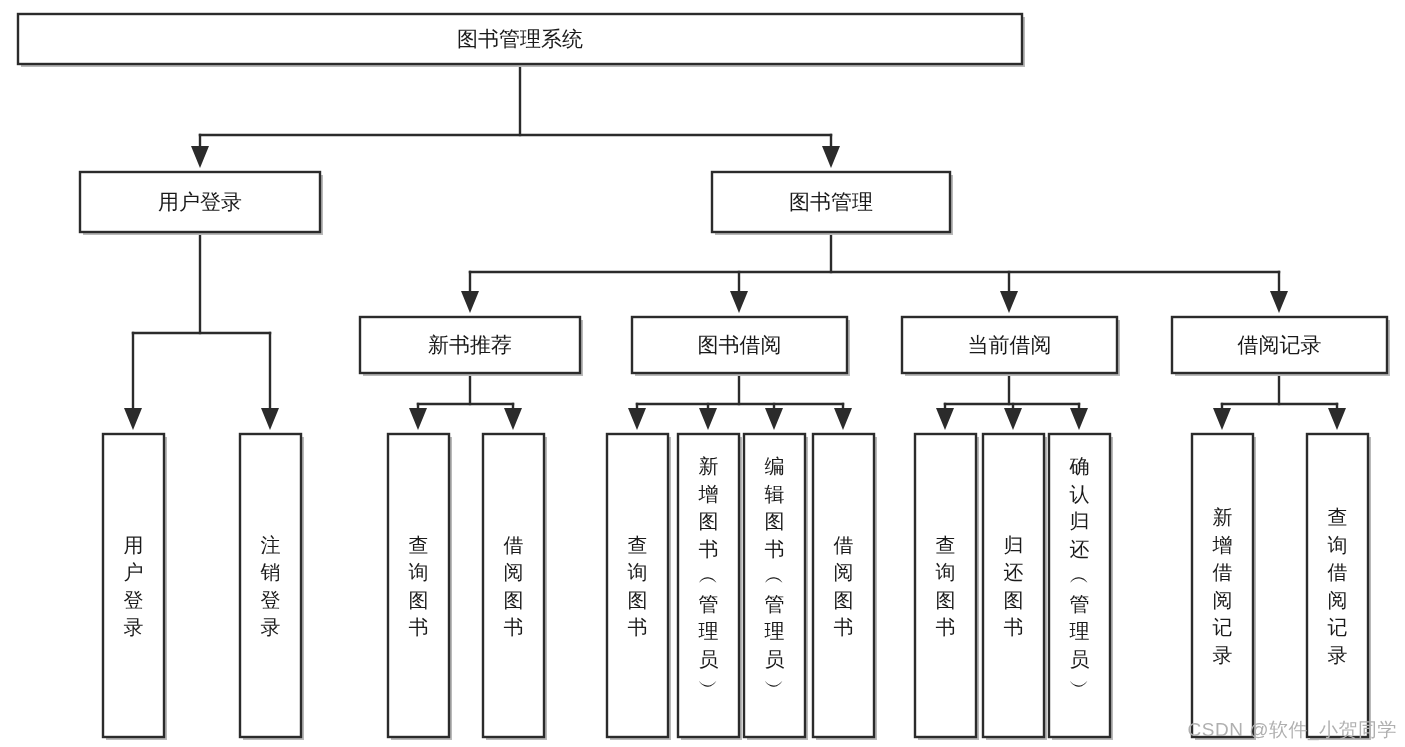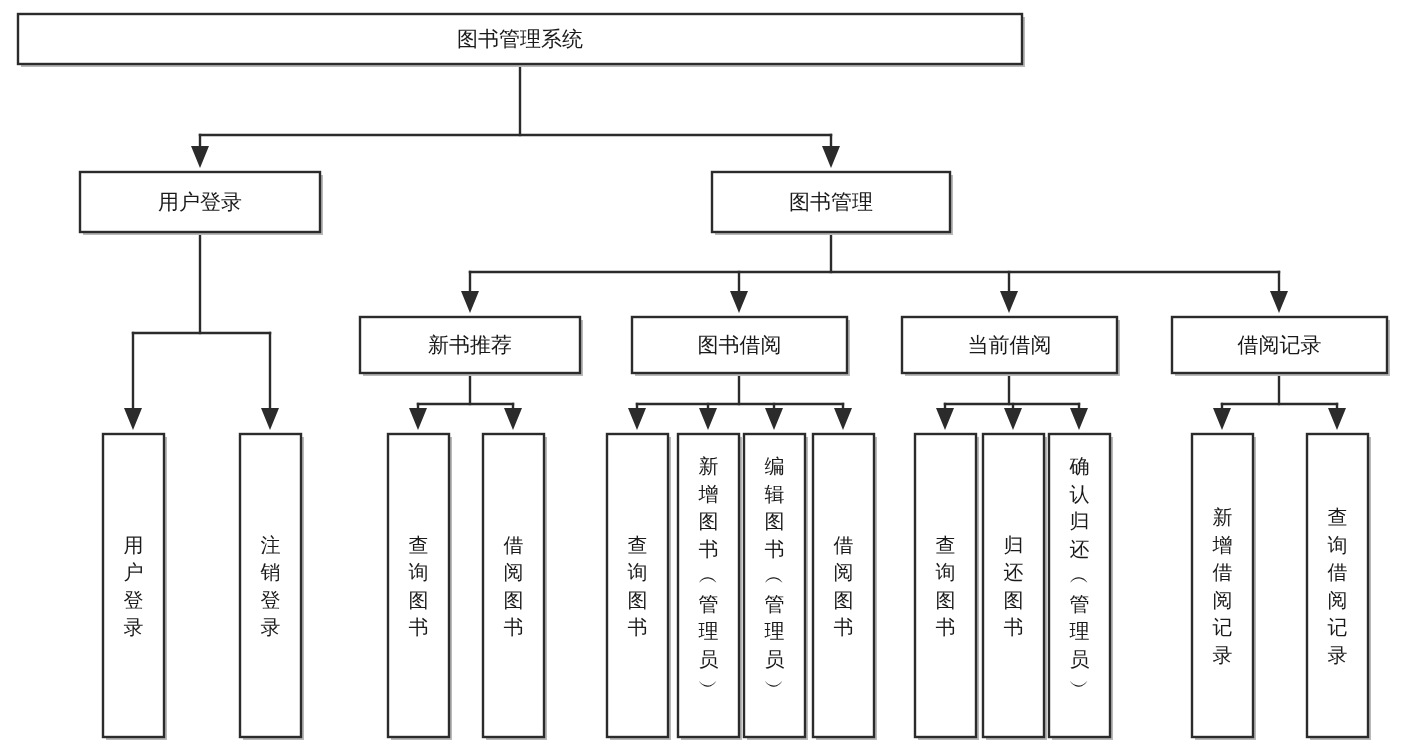--- a/index.html
+++ b/index.html
@@ -240,13 +240,14 @@
           <rect class="node-box" x="1192" y="434" width="61" height="303"></rect>
           <text class="node-label-v" x="1222.5" y="524.45"><tspan x="1222.5" dy="0">新</tspan><tspan x="1222.5" dy="27.5">增</tspan><tspan x="1222.5" dy="27.5">借</tspan><tspan x="1222.5" dy="27.5">阅</tspan><tspan x="1222.5" dy="27.5">记</tspan><tspan x="1222.5" dy="27.5">录</tspan></text>
         </g>
         <g>
           <rect class="node-box-shadow" x="1310" y="437" width="61" height="303"></rect>
           <rect class="node-box" x="1307" y="434" width="61" height="303"></rect>
           <text class="node-label-v" x="1337.5" y="524.45"><tspan x="1337.5" dy="0">查</tspan><tspan x="1337.5" dy="27.5">询</tspan><tspan x="1337.5" dy="27.5">借</tspan><tspan x="1337.5" dy="27.5">阅</tspan><tspan x="1337.5" dy="27.5">记</tspan><tspan x="1337.5" dy="27.5">录</tspan></text>
         </g>
       </g>
   </svg>
+  <div class="watermark">CSDN @软件_小贺同学</div>
 </div>
 
 </body></html>

